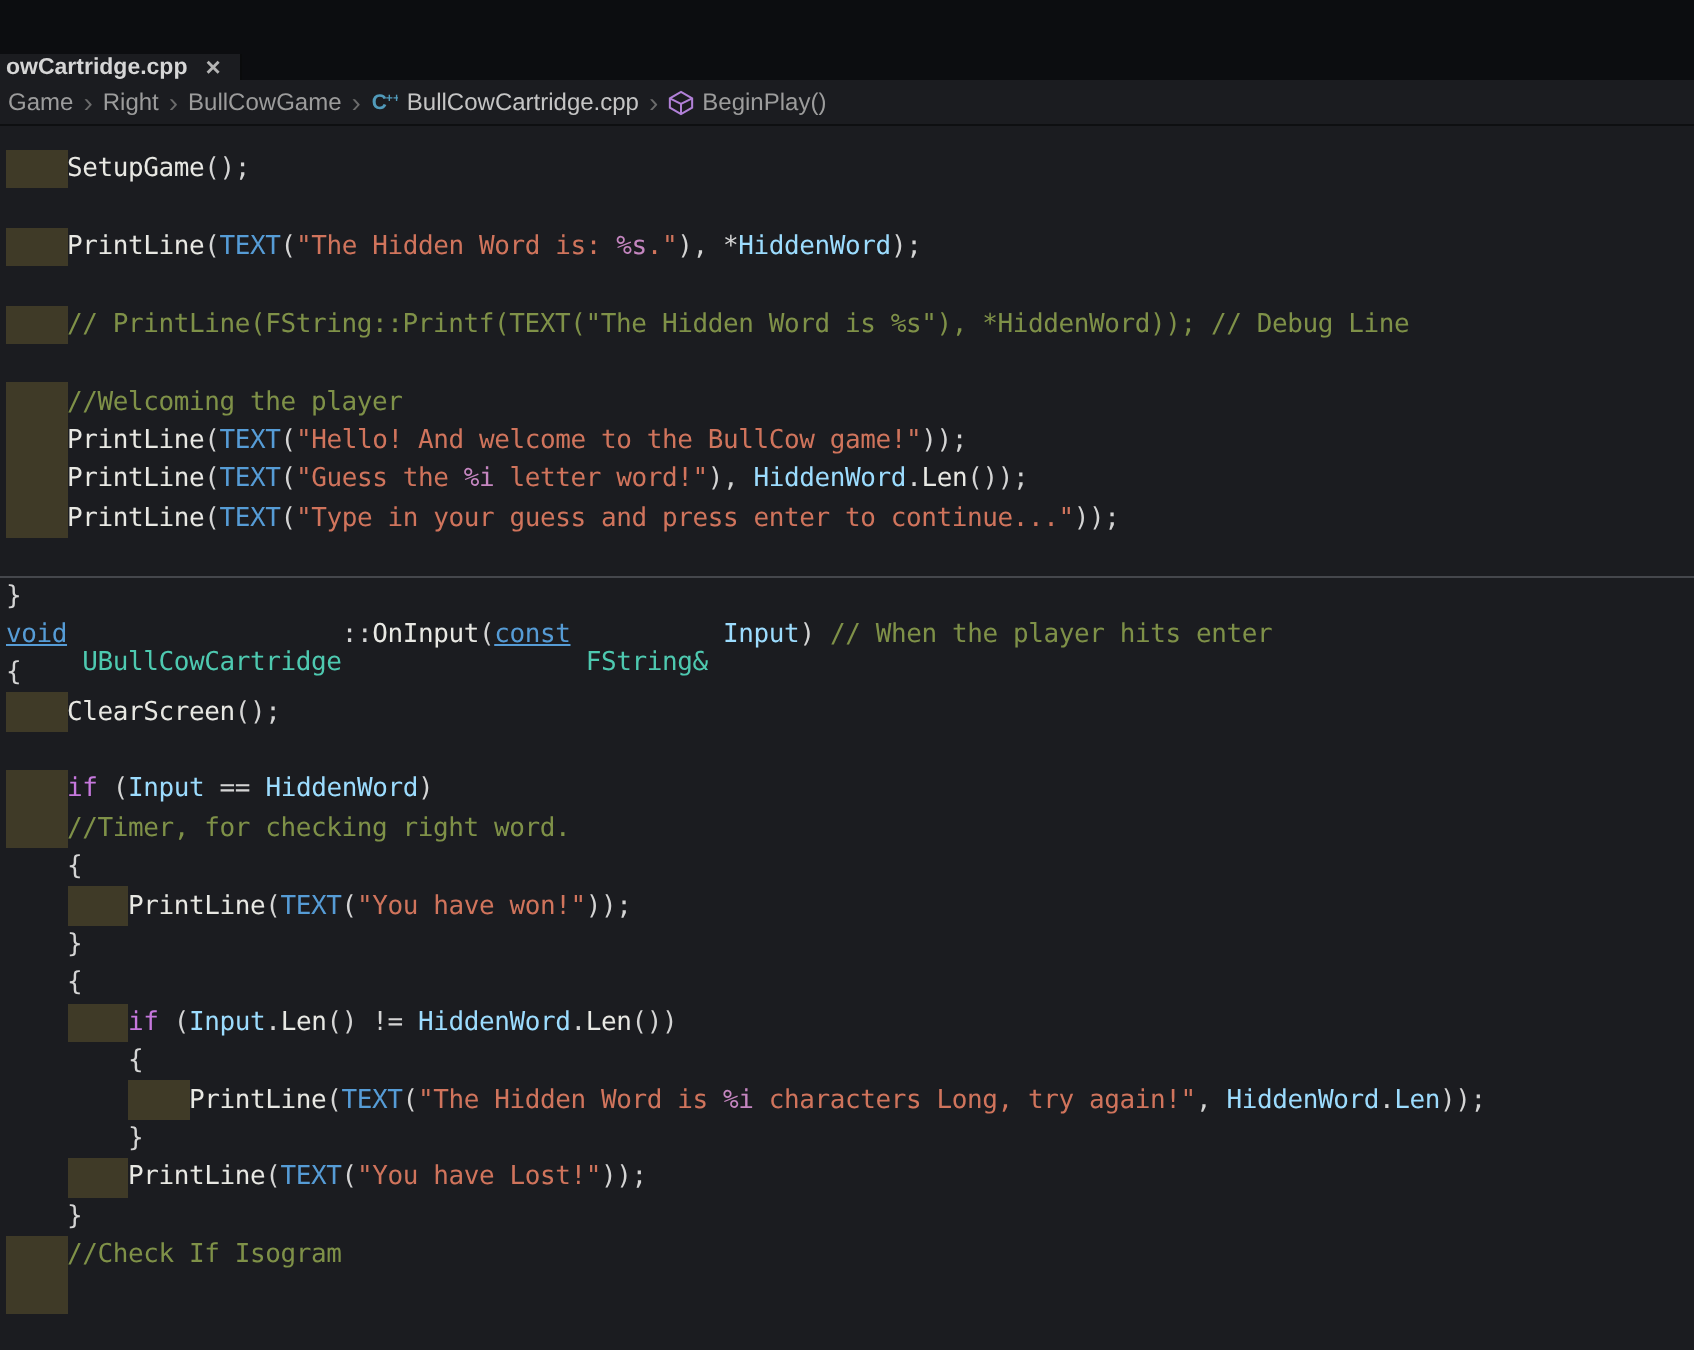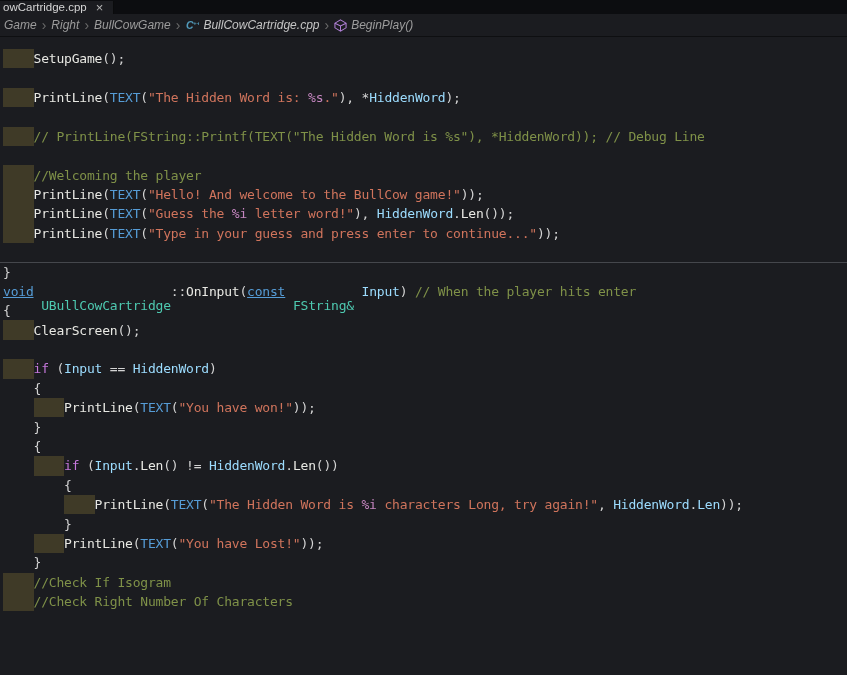--- a/index.html
+++ b/index.html
@@ -2,35 +2,35 @@
 <html style="--editor-bg: #1b1c20; --tabbar-bg: #0c0d10; --tab-bg: #1b1c20; --tab-text: #d6d6d6; --breadcrumb-text: #9c9c9c; --breadcrumb-current: #c5c5c5; --crumb-sep: #6b6b6b; --divider: #45474c; --tab-highlight: #3f3a27; --default-text: #d4d4d4; --fn: #e8e8e3; --macro: #569cd6; --str: #d0745c; --fmt: #c586c0; --cmt: #7f9148; --kw: #c678dd; --kwb: #569cd6; --type: #4ec9b0; --var: #9cdcfe; --pun: #d4d4d4; --cpp-icon: #519aba; --method-icon: #b180d7;"><head>
 <meta charset="utf-8">
 <style>
   * { box-sizing: border-box; }
   html,body { margin:0; padding:0; }
   body {
     width:847px; height:675px; overflow:hidden;
     background:var(--editor-bg,#1b1c20);
     font-family:"Liberation Sans", sans-serif;
   }
-  .tabbar { height:14px; background:var(--tabbar-bg); display:flex; align-items:center; }
+  .tabbar { height:40px; background:var(--tabbar-bg); display:flex; align-items:flex-end;font-weight:bold; }
   .tab {
     display:flex; align-items:center; gap:9px;
     background:var(--tab-bg); padding:0 10px 0 3px;
     border-right:1px solid rgba(0,0,0,.6);
     cursor:pointer;
   }
   .tab-label { font-size:11.5px; color:var(--tab-text); white-space:nowrap; }
   .tab-close { color:#b4b4b4; font-size:13px; line-height:1; cursor:pointer; }
   .breadcrumbs {
     height:22px; display:flex; align-items:center; padding-left:4px;
     background:var(--editor-bg); color:var(--breadcrumb-text);
     font-size:12px; box-shadow:0 1px 0 rgba(0,0,0,.45);
   }
-  .crumb { display:inline-flex; align-items:center; gap:4px; cursor:pointer; white-space:nowrap;font-style:italic; }
+  .crumb { display:inline-flex; align-items:center; gap:4px; cursor:pointer; white-space:nowrap; }
   .crumb.current { color:var(--breadcrumb-current); }
   .sep { margin:0 5px; color:var(--crumb-sep); font-size:14px; line-height:1; }
   .icon svg { display:block; }
   .editor {
     padding-top:13px;
     font-family:"DejaVu Sans Mono", monospace;
     font-size:13px; letter-spacing:-0.2px;
     color:var(--default-text); cursor:text;
   }
   .line { height:19.4px; display:flex; align-items:center; white-space:pre; padding-left:3px; }
@@ -99,26 +99,27 @@
       <div class="line"><span class="ind tabhl"></span><span class="tok tok-fn">PrintLine</span><span class="tok tok-pun">(</span><span class="tok tok-macro">TEXT</span><span class="tok tok-pun">(</span><span class="tok tok-str">"Hello! And welcome to the BullCow game!"</span><span class="tok tok-pun">));</span></div>
       <div class="line"><span class="ind tabhl"></span><span class="tok tok-fn">PrintLine</span><span class="tok tok-pun">(</span><span class="tok tok-macro">TEXT</span><span class="tok tok-pun">(</span><span class="tok tok-str">"Guess the </span><span class="tok tok-fmt">%i</span><span class="tok tok-str"> letter word!"</span><span class="tok tok-pun">), </span><span class="tok tok-var">HiddenWord</span><span class="tok tok-pun">.</span><span class="tok tok-fn">Len</span><span class="tok tok-pun">());</span></div>
       <div class="line"><span class="ind tabhl"></span><span class="tok tok-fn">PrintLine</span><span class="tok tok-pun">(</span><span class="tok tok-macro">TEXT</span><span class="tok tok-pun">(</span><span class="tok tok-str">"Type in your guess and press enter to continue..."</span><span class="tok tok-pun">));</span></div>
       <div class="line"></div>
       <div class="line divider"><span class="tok tok-pun">}</span></div>
       <div class="line"><span class="tok tok-kwb">void</span><span class="tok tok-pun"> </span><span class="tok tok-type">UBullCowCartridge</span><span class="tok tok-pun">::</span><span class="tok tok-fn">OnInput</span><span class="tok tok-pun">(</span><span class="tok tok-kwb">const</span><span class="tok tok-pun"> </span><span class="tok tok-type">FString&amp;</span><span class="tok tok-pun"> </span><span class="tok tok-var">Input</span><span class="tok tok-pun">) </span><span class="tok tok-cmt">// When the player hits enter</span></div>
       <div class="line"><span class="tok tok-pun">{</span></div>
       <div class="line"><span class="ind tabhl"></span><span class="tok tok-fn">ClearScreen</span><span class="tok tok-pun">();</span></div>
       <div class="line"></div>
       <div class="line"><span class="ind tabhl"></span><span class="tok tok-kw">if</span><span class="tok tok-pun"> (</span><span class="tok tok-var">Input</span><span class="tok tok-pun"> == </span><span class="tok tok-var">HiddenWord</span><span class="tok tok-pun">)</span></div>
+      <div class="line"><span class="ind tabhl"></span><span class="tok tok-cmt">//Timer, for checking right word.</span></div>
       <div class="line"><span class="ind"></span><span class="tok tok-pun">{</span></div>
       <div class="line"><span class="ind"></span><span class="ind tabhl"></span><span class="tok tok-fn">PrintLine</span><span class="tok tok-pun">(</span><span class="tok tok-macro">TEXT</span><span class="tok tok-pun">(</span><span class="tok tok-str">"You have won!"</span><span class="tok tok-pun">));</span></div>
       <div class="line"><span class="ind"></span><span class="tok tok-pun">}</span></div>
       <div class="line"><span class="ind"></span><span class="tok tok-pun">{</span></div>
       <div class="line"><span class="ind"></span><span class="ind tabhl"></span><span class="tok tok-kw">if</span><span class="tok tok-pun"> (</span><span class="tok tok-var">Input</span><span class="tok tok-pun">.</span><span class="tok tok-fn">Len</span><span class="tok tok-pun">() != </span><span class="tok tok-var">HiddenWord</span><span class="tok tok-pun">.</span><span class="tok tok-fn">Len</span><span class="tok tok-pun">())</span></div>
       <div class="line"><span class="ind"></span><span class="ind"></span><span class="tok tok-pun">{</span></div>
       <div class="line"><span class="ind"></span><span class="ind"></span><span class="ind tabhl"></span><span class="tok tok-fn">PrintLine</span><span class="tok tok-pun">(</span><span class="tok tok-macro">TEXT</span><span class="tok tok-pun">(</span><span class="tok tok-str">"The Hidden Word is </span><span class="tok tok-fmt">%i</span><span class="tok tok-str"> characters Long, try again!"</span><span class="tok tok-pun">, </span><span class="tok tok-var">HiddenWord</span><span class="tok tok-pun">.</span><span class="tok tok-var">Len</span><span class="tok tok-pun">));</span></div>
       <div class="line"><span class="ind"></span><span class="ind"></span><span class="tok tok-pun">}</span></div>
       <div class="line"><span class="ind"></span><span class="ind tabhl"></span><span class="tok tok-fn">PrintLine</span><span class="tok tok-pun">(</span><span class="tok tok-macro">TEXT</span><span class="tok tok-pun">(</span><span class="tok tok-str">"You have Lost!"</span><span class="tok tok-pun">));</span></div>
       <div class="line"><span class="ind"></span><span class="tok tok-pun">}</span></div>
       <div class="line"><span class="ind tabhl"></span><span class="tok tok-cmt">//Check If Isogram</span></div>
-      <div class="line"><span class="ind tabhl"></span><span class="tok tok-cmt">//Check Right Number Of Characters</span></div>
+      <div class="line"><span class="ind tabhl"></span></div>
     </div>
 </div>
 
 </body></html>

